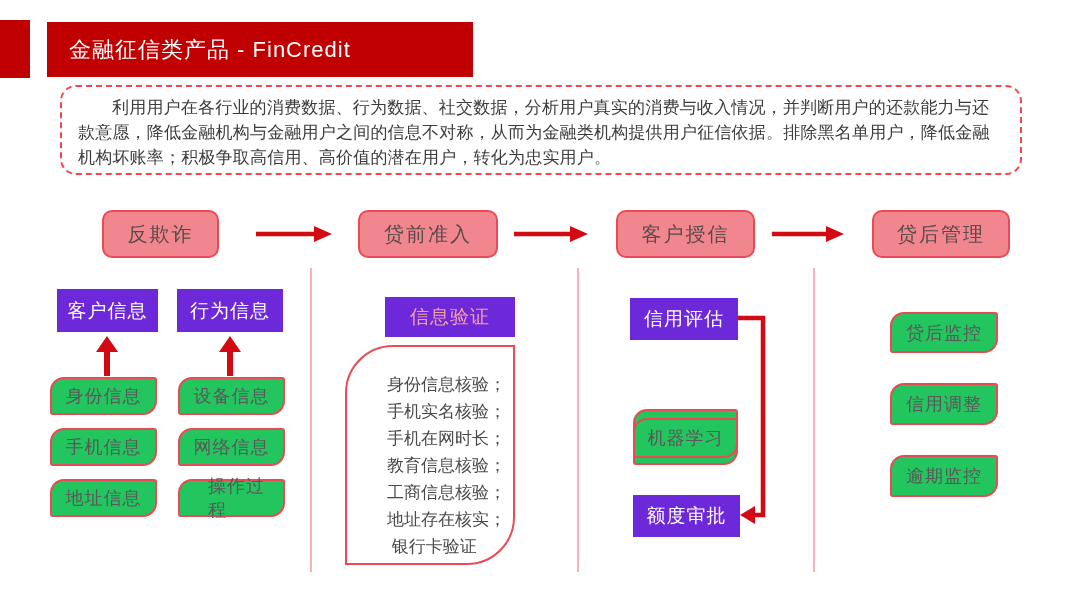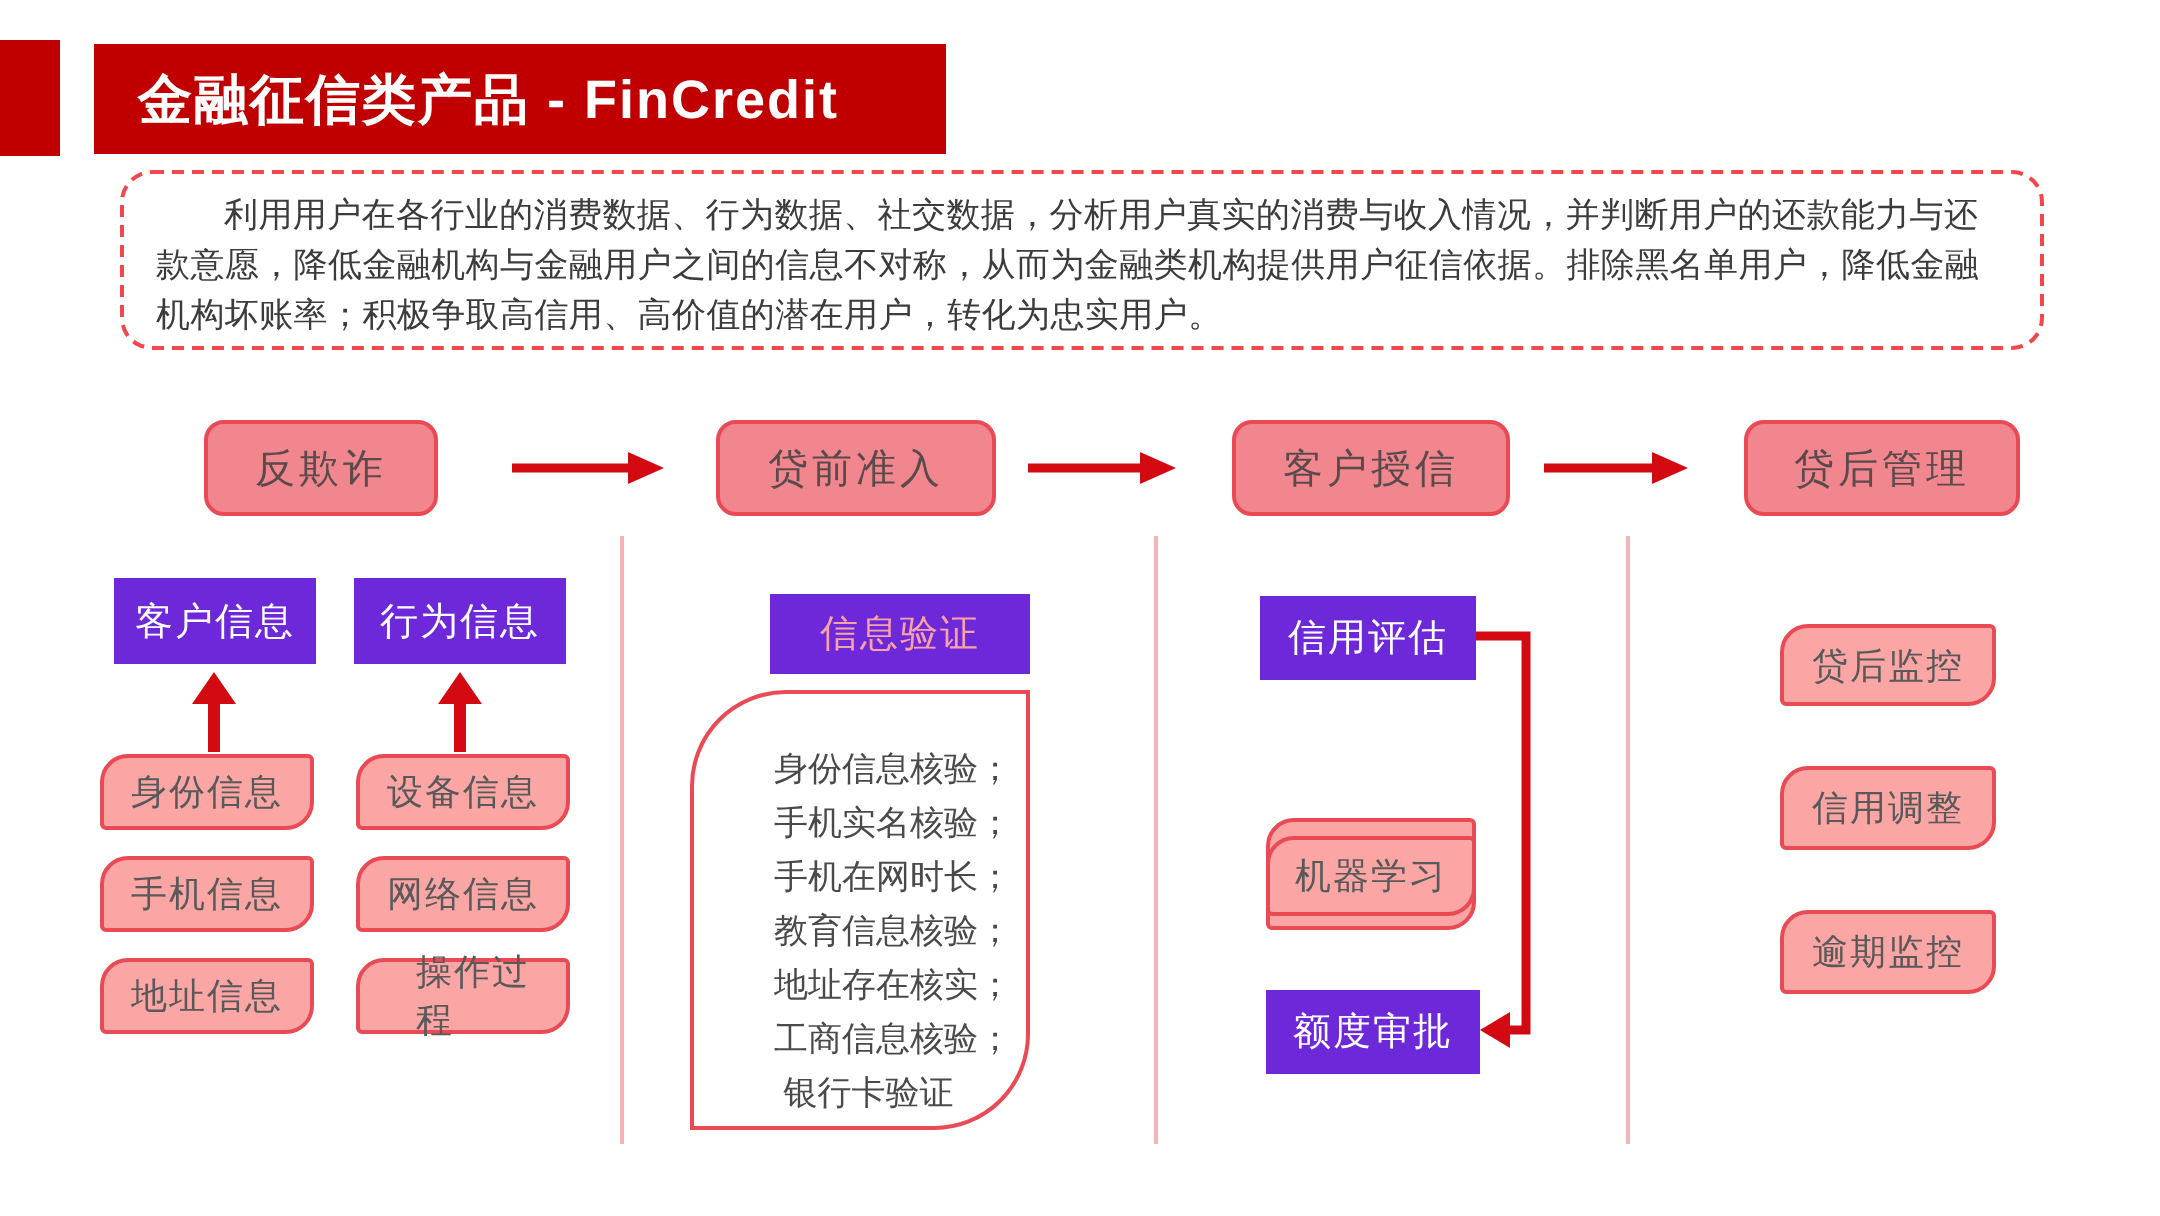--- a/index.html
+++ b/index.html
@@ -4,21 +4,21 @@
 <style>
   * { margin:0; padding:0; box-sizing:border-box; }
   html,body { width:1080px; height:608px; background:#ffffff; overflow:hidden;
               font-family:"Liberation Sans","DejaVu Sans",sans-serif; }
   .slide { position:relative; width:1080px; height:608px; background:#ffffff; }
 
   
   .accent-square { position:absolute; left:0; top:20px; width:30px; height:58px; background:#C00000; }
   .title-bar { position:absolute; left:47px; top:22px; width:426px; height:55px; background:#C00000;
                display:flex; align-items:center; padding-left:22px; }
-  .title-bar span { color:#ffffff; font-size:27px; font-weight:bold; letter-spacing:1px; }
+  .title-bar span { color:#ffffff; font-size:22px; font-weight:normal; letter-spacing:1px; }
 
   
   .desc-box { position:absolute; left:60px; top:85px; width:962px; height:90px;
               border:2px dashed #F4474D; border-radius:16px; padding:9px 16px 8px 16px; background:#ffffff; }
   .desc-box p { font-size:17px; line-height:1.47; color:#3C3C3C; text-indent:2em; letter-spacing:0.2px; }
 
   
   .stage { position:absolute; height:48px; background:#F2868E; border:2px solid #EA4A54; border-radius:10px;
            display:flex; align-items:center; justify-content:center; color:#5A4A4B; font-size:20px; letter-spacing:2px; }
   .stage1 { left:102px; top:210px; width:117px; }
@@ -35,21 +35,21 @@
   
   .redbox { position:absolute; background:#6d28d9; color:#ffffff; font-size:19px; letter-spacing:1px;
             display:flex; align-items:center; justify-content:center; }
   .hdr-customer { left:57px;  top:289px; width:101px; height:43px; }
   .hdr-behavior { left:177px; top:289px; width:106px; height:43px; }
   .hdr-verify   { left:385px; top:297px; width:130px; height:40px; color:#F7A2A8; }
   .hdr-crediteval { left:630px; top:298px; width:108px; height:42px; }
   .hdr-quota    { left:633px; top:495px; width:107px; height:42px; }
 
   
-  .wbox { position:absolute; background:#fca5a5; border:2px solid #EA4A54; border-radius:14px 3px 14px 3px;
+  .wbox { position:absolute; background:#22c55e; border:2px solid #EA4A54; border-radius:14px 3px 14px 3px;
           display:flex; align-items:center; justify-content:center; color:#595959; font-size:18px; letter-spacing:1px; }
   .c1a1 { left:50px;  top:377px; width:107px; height:38px; }
   .c1a2 { left:50px;  top:428px; width:107px; height:38px; }
   .c1a3 { left:50px;  top:479px; width:107px; height:38px; }
   .c1b1 { left:178px; top:377px; width:107px; height:38px; }
   .c1b2 { left:178px; top:428px; width:107px; height:38px; }
   .c1b3 { left:178px; top:479px; width:107px; height:38px;padding-left:28px; }
   .c3m1 { left:633px; top:365px; width:105px; height:56px;margin-top:44px; }
   .c3m2 { left:633px; top:418px; width:105px; height:40px; }
   .c4i1 { left:890px; top:312px; width:108px; height:41px; }
@@ -150,22 +150,22 @@
 
   <div class="redbox hdr-verify">
     <span>信息验证</span>
   </div>
   <div class="verify-box">
     <div class="lines">
       <div>身份信息核验；</div>
       <div>手机实名核验；</div>
       <div>手机在网时长；</div>
       <div>教育信息核验；</div>
+      <div>工商信息核验；</div>
       <div>地址存在核实；</div>
-      <div>工商信息核验；</div>
       <div> 银行卡验证</div>
     </div>
   </div>
 
   <div class="redbox hdr-crediteval">
     <span>信用评估</span>
   </div>
   <div class="wbox c3m1">
     <span>逻辑回归</span>
   </div>

